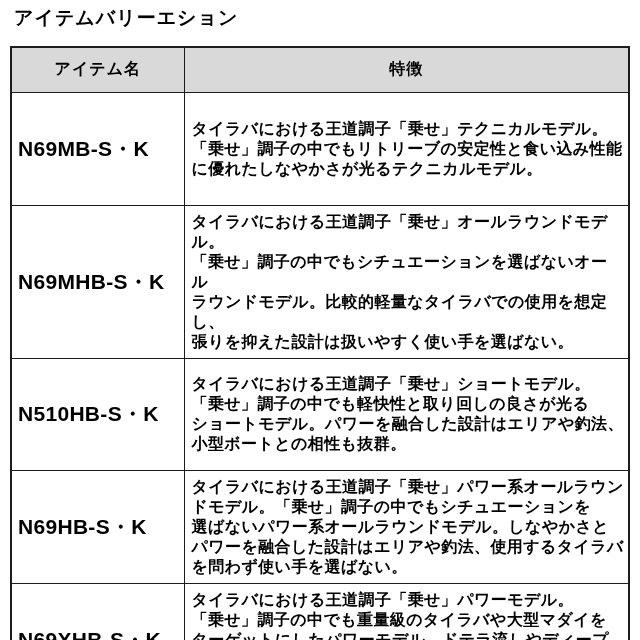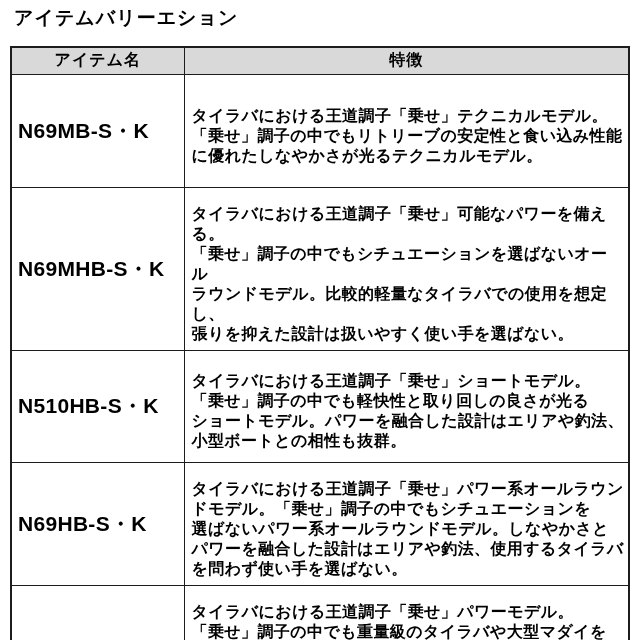--- a/index.html
+++ b/index.html
@@ -30,36 +30,36 @@
   col.col-name   { width: 173px; }
   col.col-feature{ width: 445px; }
   th, td {
     border: 1px solid #1c1c1c;
     font-weight: bold;
     vertical-align: middle;
     box-sizing: border-box;
   }
   th {
     background: #d9d9d9;
-    height: 27px;
+    height: 45px;
     font-size: 16px;
     text-align: center;
     letter-spacing: 1px;
     padding: 0;
   }
   td.name-cell {
     font-size: 21px;
     padding: 0 4px 0 6px;
     letter-spacing: 0.3px;
   }
   td.feature-cell {
     font-size: 16px;
     line-height: 20px;
     letter-spacing: 0.4px;
-    padding: 16px 4px 6px 7px;
+    padding: 6px 4px 6px 7px;
     white-space: pre-line;
   }
   tbody tr:nth-child(1) { height: 113px; }
   tbody tr:nth-child(2) { height: 112px; }
   tbody tr:nth-child(3) { height: 112px; }
   tbody tr:nth-child(4) { height: 99px;  }
   tbody tr:nth-child(5) { height: 105px; }
 </style>
 </head>
 <body>
@@ -79,21 +79,21 @@
   </thead>
   <tbody>
     <tr>
       <td class="name-cell">N69MB-S・K</td>
       <td class="feature-cell">タイラバにおける王道調子「乗せ」テクニカルモデル。
 「乗せ」調子の中でもリトリーブの安定性と食い込み性能
 に優れたしなやかさが光るテクニカルモデル。</td>
     </tr>
     <tr>
       <td class="name-cell">N69MHB-S・K</td>
-      <td class="feature-cell">タイラバにおける王道調子「乗せ」可能なパワーを備える。
+      <td class="feature-cell">タイラバにおける王道調子「乗せ」オールラウンドモデル。
 「乗せ」調子の中でもシチュエーションを選ばないオール
 ラウンドモデル。比較的軽量なタイラバでの使用を想定し、
 張りを抑えた設計は扱いやすく使い手を選ばない。</td>
     </tr>
     <tr>
       <td class="name-cell">N510HB-S・K</td>
       <td class="feature-cell">タイラバにおける王道調子「乗せ」ショートモデル。
 「乗せ」調子の中でも軽快性と取り回しの良さが光る
 ショートモデル。パワーを融合した設計はエリアや釣法、
 小型ボートとの相性も抜群。</td>

